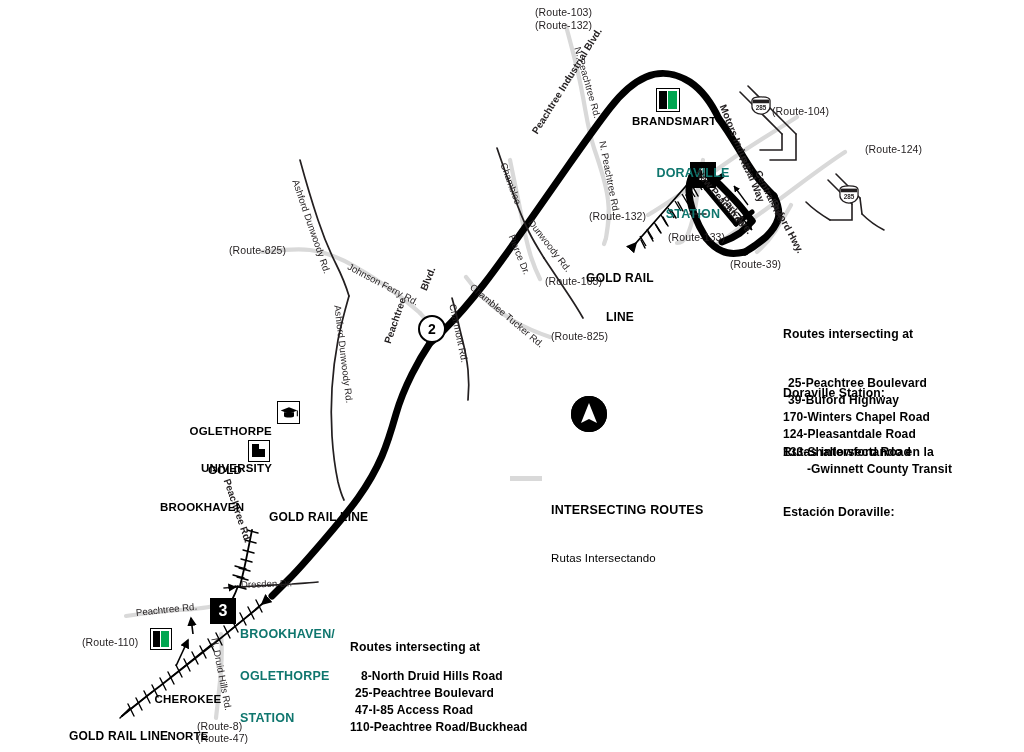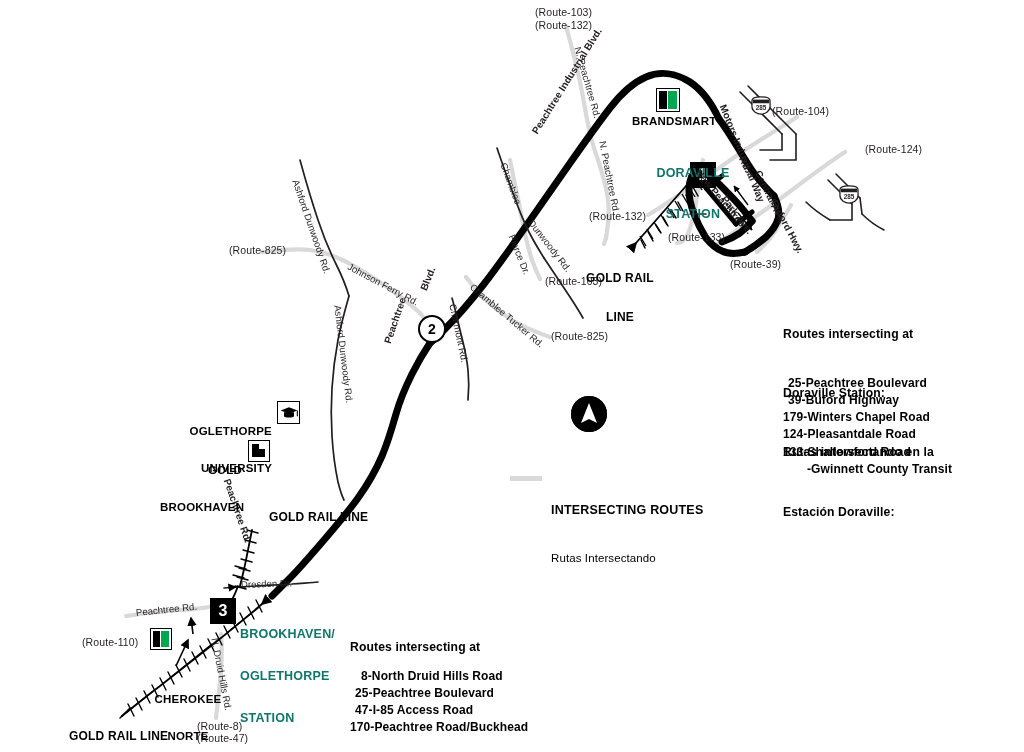--- a/index.html
+++ b/index.html
@@ -429,31 +429,31 @@
   <div class="txt" style="left:783px; top:283px; line-height:1.34;">
     <div class="legend-head">Routes intersecting at</div>
     <div class="legend-head">Doraville Station:</div>
     <div class="legend-head">Rutas intersectando en la</div>
     <div class="legend-head">Estación Doraville:</div>
   </div>
   <div style="position:absolute; left:783px; top:352px; width:180px; line-height:1.43;">
     <div style="text-align:right; width:32px; display:inline-block;"></div>
     <div class="legend-item" style="text-indent:0; padding-left:5px;">25-Peachtree Boulevard</div>
     <div class="legend-item" style="padding-left:5px;">39-Buford Highway</div>
-    <div class="legend-item" style="padding-left:0px;">179-Winters Chapel Road</div>
+    <div class="legend-item" style="padding-left:0px;">170-Winters Chapel Road</div>
     <div class="legend-item" style="padding-left:0px;">124-Pleasantdale Road</div>
     <div class="legend-item" style="padding-left:0px;">133-Shallowford Road</div>
     <div class="legend-item" style="padding-left:24px;">-Gwinnett County Transit</div>
   </div>
 
   <div class="txt" style="left:350px; top:596px; line-height:1.34;">
     <div class="legend-head">Routes intersecting at</div>
     
     
   </div>
   <div style="position:absolute; left:350px; top:668px; width:230px; line-height:1.43;">
     <div class="legend-item" style="padding-left:11px;">8-North Druid Hills Road</div>
     <div class="legend-item" style="padding-left:5px;">25-Peachtree Boulevard</div>
     <div class="legend-item" style="padding-left:5px;">47-I-85 Access Road</div>
-    <div class="legend-item" style="padding-left:0px;">170-Peachtree Road/Buckhead</div>
+    <div class="legend-item" style="padding-left:0px;">110-Peachtree Road/Buckhead</div>
   </div>
 
 </div>
 
 </body></html>

